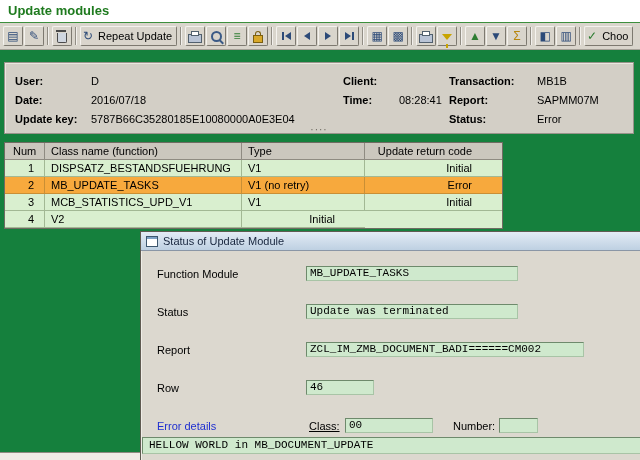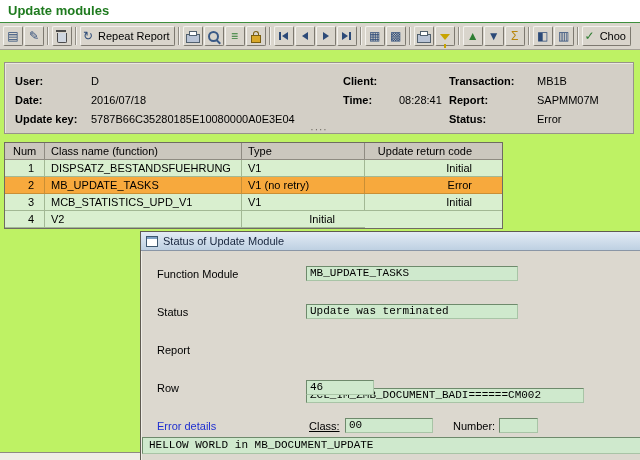--- a/index.html
+++ b/index.html
@@ -1,16 +1,16 @@
 <!DOCTYPE html>
 <html><head>
 <meta charset="utf-8">
 <style>
   html,body{margin:0;padding:0;background:#f0f0f0;}
-  .screen{position:relative;width:640px;height:460px;overflow:hidden;background:#bef264;
+  .screen{position:relative;width:640px;height:460px;overflow:hidden;background:#15803d;
           font-family:"Liberation Sans",sans-serif;font-size:11px;color:#000;}
 
   
   .titlebar{position:absolute;top:0;left:0;right:0;height:22px;background:#ffffff;
             border-bottom:1px solid #3d8f3d;}
   .titlebar .title{position:absolute;left:8px;top:3px;font-size:13px;font-weight:bold;color:#1e7a1e;}
 
   
   .toolbar{position:absolute;top:23px;left:0;right:0;height:26px;background:#d9d5cc;
            border-bottom:1px solid #a5a198;display:flex;align-items:center;padding:0 3px;gap:1px;}
@@ -72,21 +72,21 @@
           border-bottom:1px solid #8a96a6;display:flex;align-items:center;padding-left:5px;gap:5px;
           font-size:11px;color:#16243c;cursor:move;}
   .dlabel{position:absolute;left:16px;white-space:nowrap;}
   .dlink{color:#1f2fd0;}
   .dfield{position:absolute;height:15px;background:#cfe9cd;border:1px solid;
           border-color:#6e8a6c #a8c4a6 #a8c4a6 #6e8a6c;
           font-family:"Liberation Mono","DejaVu Sans Mono",monospace;font-size:11px;line-height:13px;
           padding-left:3px;box-sizing:border-box;white-space:nowrap;overflow:hidden;}
   .f-fm{left:165px;top:34px;width:212px;}   .l-fm{top:36px;}
   .f-st{left:165px;top:72px;width:212px;}   .l-st{top:74px;}
-  .f-rp{left:165px;top:110px;width:278px;margin-top:46px;}  .l-rp{top:112px;}
+  .f-rp{left:165px;top:110px;width:278px;}  .l-rp{top:112px;}
   .f-rw{left:165px;top:148px;width:68px;}   .l-rw{top:150px;}
   .l-ed{top:188px;}
   .l-cl{position:absolute;left:168px;top:188px;text-decoration:underline;}
   .f-cl{left:204px;top:186px;width:88px;}
   .l-no{position:absolute;left:312px;top:188px;}
   .f-no{left:358px;top:186px;width:23px;padding-left:37px;}
   .f-msg{left:1px;top:205px;width:513px;height:17px;line-height:15px;padding-left:6px;}
 
   .bottomstrip{position:absolute;left:0;top:452px;width:140px;height:8px;background:#efece6;border-top:1px solid #8e8a81;}
 </style>
@@ -106,21 +106,21 @@
     <button class="tbtn">
         <span class="glyph g-blue">✎</span>
       </button>
     <span class="sep"></span>
     <button class="tbtn">
         <span class="ic ic-trash"></span>
       </button>
     <span class="sep"></span>
     <button class="tbtn">
       <span class="glyph g-blue">↻</span>
-      <span class="lbl">Repeat Report</span>
+      <span class="lbl">Repeat Update</span>
     </button>
     <span class="sep"></span>
     <button class="tbtn">
         <span class="ic ic-printer"></span>
       </button>
     <button class="tbtn">
         <span class="ic ic-magnifier"></span>
       </button>
     <button class="tbtn">
         <span class="glyph g-green">≡</span>

